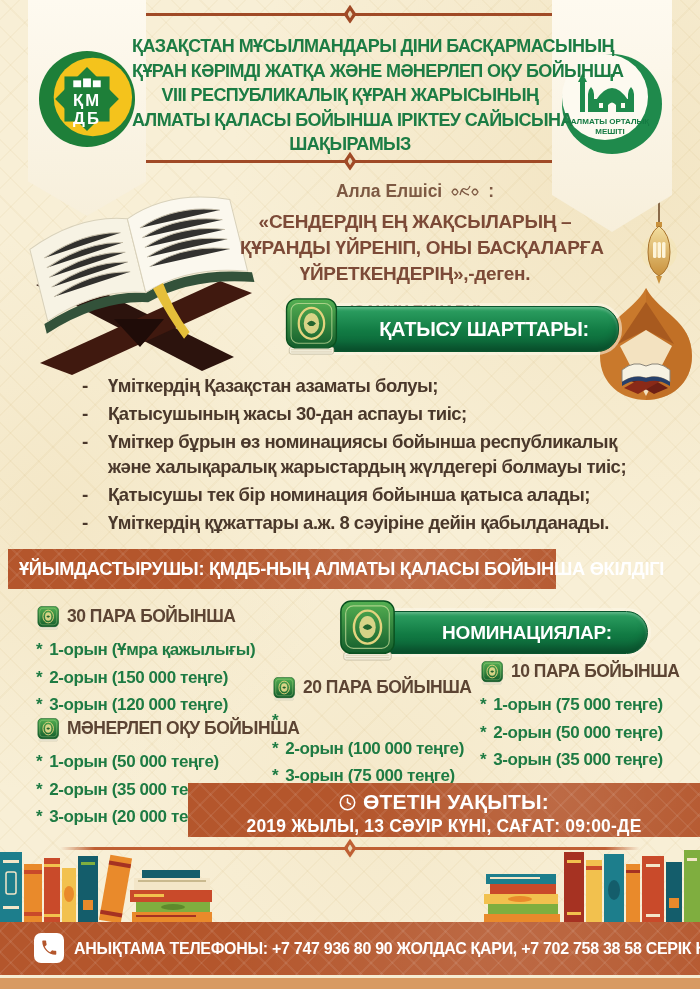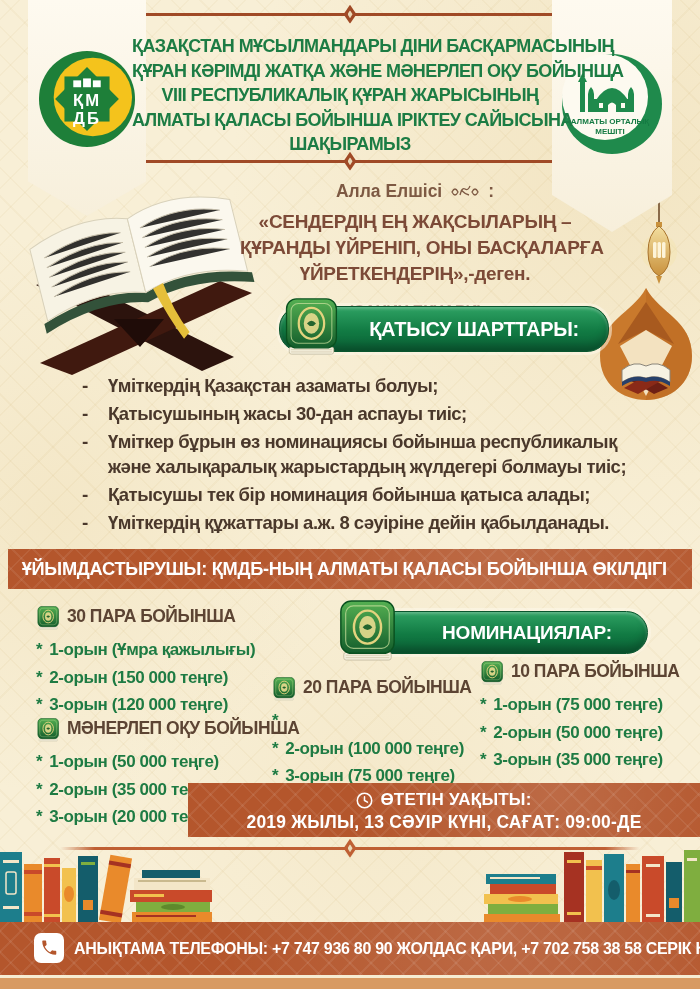--- a/index.html
+++ b/index.html
@@ -224,21 +224,21 @@
       <polygon points="34,92 48,86 76,102 62,108" fill="#6e2014"></polygon>
       <polygon points="74,92 60,86 32,102 46,108" fill="#8a2a18"></polygon>
       <path d="M30 84 Q42 74 54 80 Q66 74 78 84 L78 96 Q66 88 54 92 Q42 88 30 96 Z" fill="#f7f2e2" stroke="#8a857a" stroke-width="1"></path>
       <path d="M30 96 Q42 88 54 92 Q66 88 78 96 l0 4 Q66 92 54 96 Q42 92 30 100 Z" fill="#27406b"></path>
     </g>
   </svg>
 
   <svg class="qicon abs" style="left:282px;top:298px;z-index:5;" width="58" height="58">
       <use href="#qbook"></use>
     </svg>
-  <div class="pill" style="left:279px;top:306px;width:268px;height:44px;line-height:44px;font-size:20px;padding-left:60px;letter-spacing:-0.3px;">
+  <div class="pill" style="left:289px;top:306px;width:268px;height:44px;line-height:44px;font-size:20px;padding-left:60px;letter-spacing:-0.3px;">
     <span>ҚАТЫСУ ШАРТТАРЫ:</span>
   </div>
 
   <div class="abs" style="left:82px;top:373px;width:566px;z-index:4;">
     <div class="bullet-row">
       <span class="bullet-dash">-</span>
       <span class="bullet-text">Үміткердің Қазақстан азаматы болуы;</span>
     </div>
     <div class="bullet-row">
       <span class="bullet-dash">-</span>
@@ -251,21 +251,21 @@
     <div class="bullet-row">
       <span class="bullet-dash">-</span>
       <span class="bullet-text">Қатысушы тек бір номинация бойынша қатыса алады;</span>
     </div>
     <div class="bullet-row">
       <span class="bullet-dash">-</span>
       <span class="bullet-text">Үміткердің құжаттары а.ж. 8 сәуіріне дейін қабылданады.</span>
     </div>
   </div>
 
-  <div class="abs ornate" style="left:8px;top:549px;width:684px;height:40px;z-index:4;text-align:left;">
+  <div class="abs ornate" style="left:8px;top:549px;width:548px;height:40px;z-index:4;text-align:right;">
     <div class="abs" style="left:0;right:0;top:0;line-height:40px;font-weight:bold;font-size:19px;letter-spacing:-0.3px;transform:scaleX(.96);white-space:nowrap;">ҰЙЫМДАСТЫРУШЫ: ҚМДБ-НЫҢ АЛМАТЫ ҚАЛАСЫ БОЙЫНША ӨКІЛДІГІ</div>
   </div>
 
   <div class="abs" style="left:36px;top:606px;z-index:4;">
     <div class="cat-header">
       <svg class="qicon" width="24" height="24">
           <use href="#qbook"></use>
         </svg>
       <span>30 ПАРА БОЙЫНША</span>
     </div>
@@ -359,21 +359,21 @@
         </div>
     </div>
   </div>
 
   <div class="abs ornate" style="left:188px;top:783px;width:512px;height:54px;z-index:4;text-align:center;">
     <div style="display:flex;justify-content:center;align-items:center;gap:7px;padding-top:7px;">
       <svg width="17" height="17" viewBox="0 0 20 20">
         <circle cx="10" cy="10" r="8.5" fill="none" stroke="#fff" stroke-width="1.8"></circle>
         <path d="M10 5.5 V10 L13.5 12" fill="none" stroke="#fff" stroke-width="1.8" stroke-linecap="round"></path>
       </svg>
-      <span style="font-weight:bold;font-size:17px;letter-spacing:.2px;">ӨТЕТІН УАҚЫТЫ:</span>
+      <span style="font-weight:bold;font-size:21px;letter-spacing:.2px;">ӨТЕТІН УАҚЫТЫ:</span>
     </div>
     <div style="margin-top:2px;font-weight:bold;font-size:18px;letter-spacing:.2px;transform:scaleX(.97);white-space:nowrap;">2019 ЖЫЛЫ, 13 СӘУІР КҮНІ, САҒАТ: 09:00-ДЕ</div>
   </div>
 
   <div class="h-div" style="top:847px;left:60px;width:580px;background:linear-gradient(90deg, rgba(191,95,51,0) 0%, #bf5f33 6%, #bf5f33 94%, rgba(191,95,51,0) 100%);">
     <span class="diamond orange">
         <i></i>
       </span>
   </div>
 

